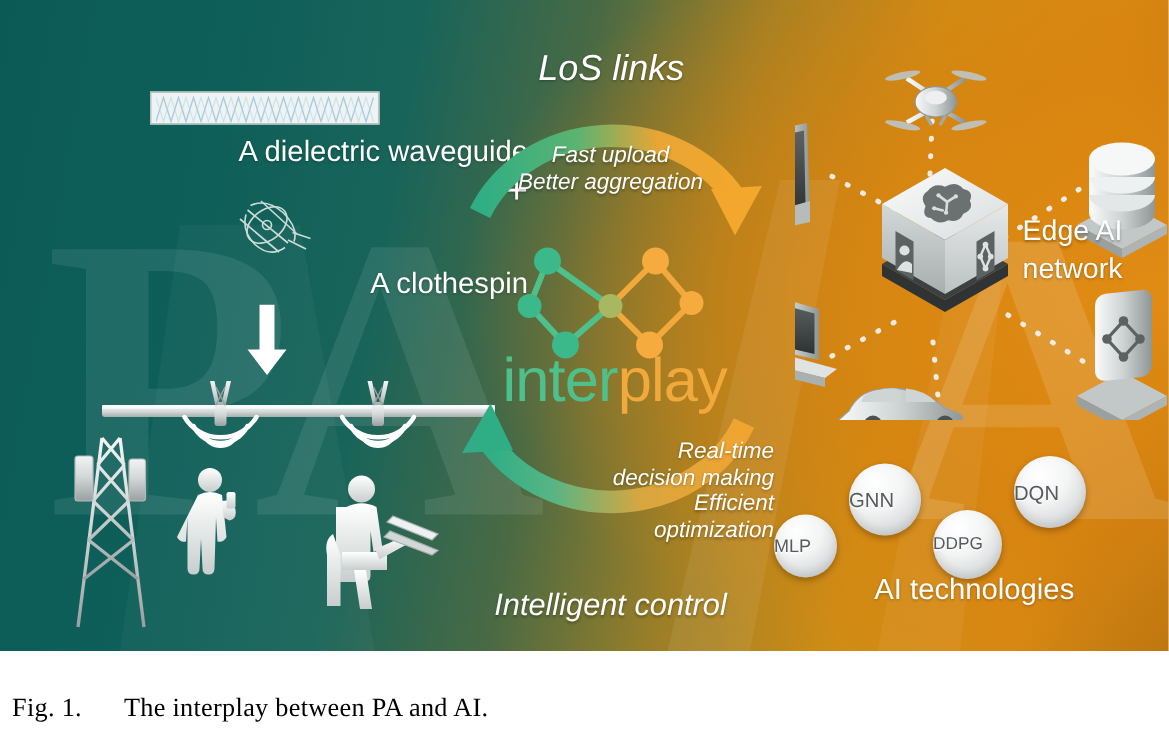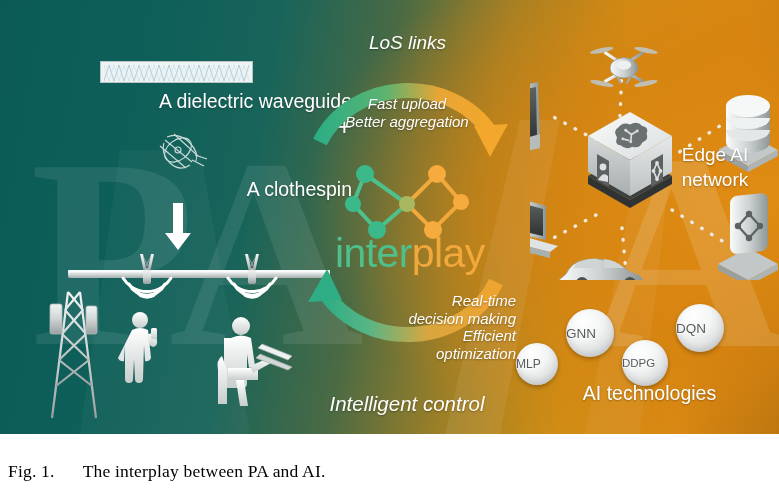--- a/index.html
+++ b/index.html
@@ -76,21 +76,21 @@
   #logoText .o{color:#f2a93c;}
 
   
   .arcLbl{
     position:absolute;color:#ffffff;text-align:center;
     font-family:"Liberation Sans", sans-serif;
     font-style:italic;font-weight:400;
     text-shadow:0 1px 2px rgba(0,0,0,0.32);
     line-height:1.18;
   }
-  #losLinks{left:300px;top:32px;width:215px;font-size:19px;}
+  #losLinks{left:300px;top:32px;width:215px;font-size:24px;}
   #upMsg{left:296px;top:95px;width:222px;font-size:15px;}
   #ctrlMsg{left:300px;top:292px;width:216px;font-size:15px;text-align:right;}
   #intCtrl{left:293px;top:392px;width:228px;font-size:20.5px;}
 
   
   #edgeNet{position:absolute;left:530px;top:30px;width:249px;height:250px;}
   #edgeLbl{
     position:absolute;left:660px;top:143px;width:110px;
     color:#fff;font-size:19px;line-height:1.3;text-align:center;
     text-shadow:0 1px 2px rgba(0,0,0,0.3);

